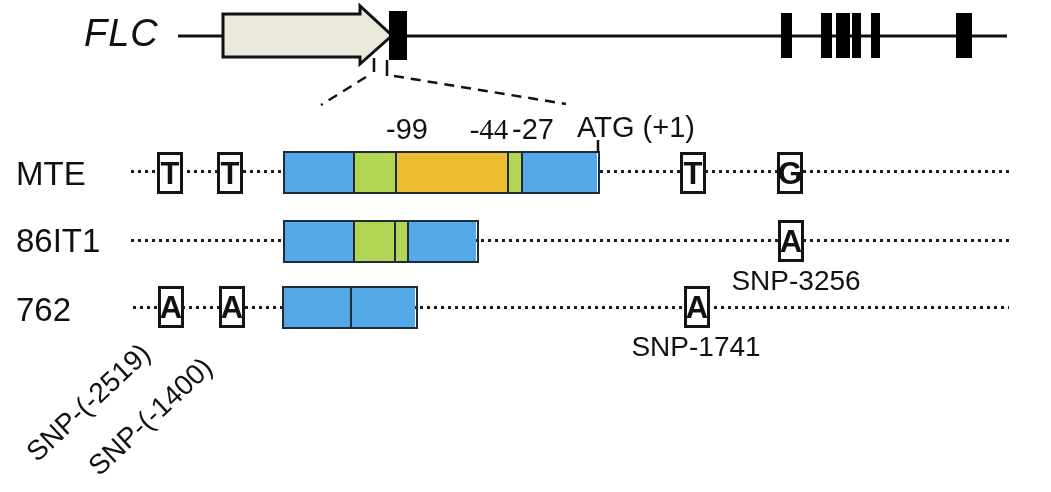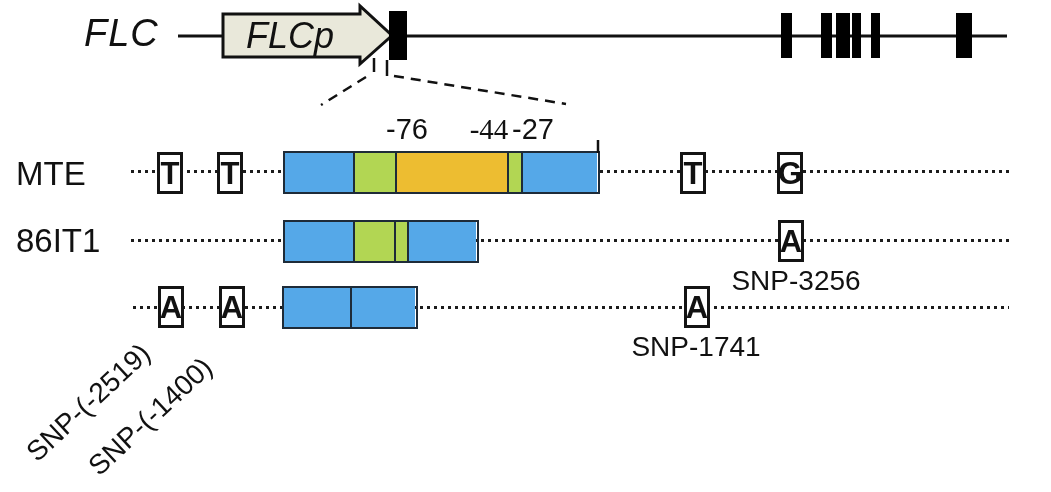--- a/index.html
+++ b/index.html
@@ -84,25 +84,25 @@
 
     <line x1="374" y1="58" x2="374" y2="72" stroke="#111" stroke-width="2.5"></line>
     <line x1="387" y1="60" x2="387" y2="76" stroke="#111" stroke-width="2.5"></line>
     <line x1="366" y1="77" x2="321" y2="105" stroke="#111" stroke-width="2.5" stroke-dasharray="10 7"></line>
     <line x1="394" y1="76" x2="566" y2="104" stroke="#111" stroke-width="2.5" stroke-dasharray="10 7"></line>
 
     <line x1="598" y1="140" x2="598" y2="153" stroke="#111" stroke-width="2.5"></line>
   </svg>
 
   <div class="abs gene-name">FLC</div>
-  <div class="abs promoter-label">FLCp</div>
 
-  <div class="abs pos-label" style="left:375px;">-76</div>
+  <div class="abs pos-label" style="left:375px;">-99</div>
   <div class="abs pos-label" style="left:457px;font-family:Liberation Serif, serif;">-44</div>
   <div class="abs pos-label" style="left:501px;">-27</div>
+  <div class="abs atg-label">ATG (+1)</div>
 
   <div class="abs row-label" style="top:155px;">MTE</div>
   <div class="abs dotline" style="left:131px;top:170px;width:878px;"></div>
   <div class="abs allele-box" style="left:157px;top:152px;">
       <span>T</span>
     </div>
   <div class="abs allele-box" style="left:217px;top:152px;">
       <span>T</span>
     </div>
   <div class="abs bar" style="left:283px;top:151px;width:317px;">
@@ -125,20 +125,21 @@
     <div class="seg" style="width: 68px; background-color: rgb(85, 168, 232);"></div>
     <div class="seg" style="width: 41px; background-color: rgb(178, 214, 83);"></div>
     <div class="seg" style="width: 13px; background-color: rgb(178, 214, 83);"></div>
     <div class="seg" style="width: 69px; background-color: rgb(85, 168, 232);"></div>
   </div>
   <div class="abs allele-box" style="left:778px;top:220px;">
       <span>A</span>
     </div>
   <div class="abs snp-caption" style="left:715px;top:265px;width:162px;">SNP-3256</div>
 
+  <div class="abs row-label" style="top:291px;">762</div>
   <div class="abs dotline" style="left:133px;top:306px;width:876px;"></div>
   <div class="abs allele-box" style="left:158px;top:286px;">
       <span>A</span>
     </div>
   <div class="abs allele-box" style="left:219px;top:286px;">
       <span>A</span>
     </div>
   <div class="abs bar" style="left:282px;top:286px;width:136px;">
     <div class="seg" style="width: 66px; background-color: rgb(85, 168, 232);"></div>
     <div class="seg" style="width: 65px; background-color: rgb(85, 168, 232);"></div>

